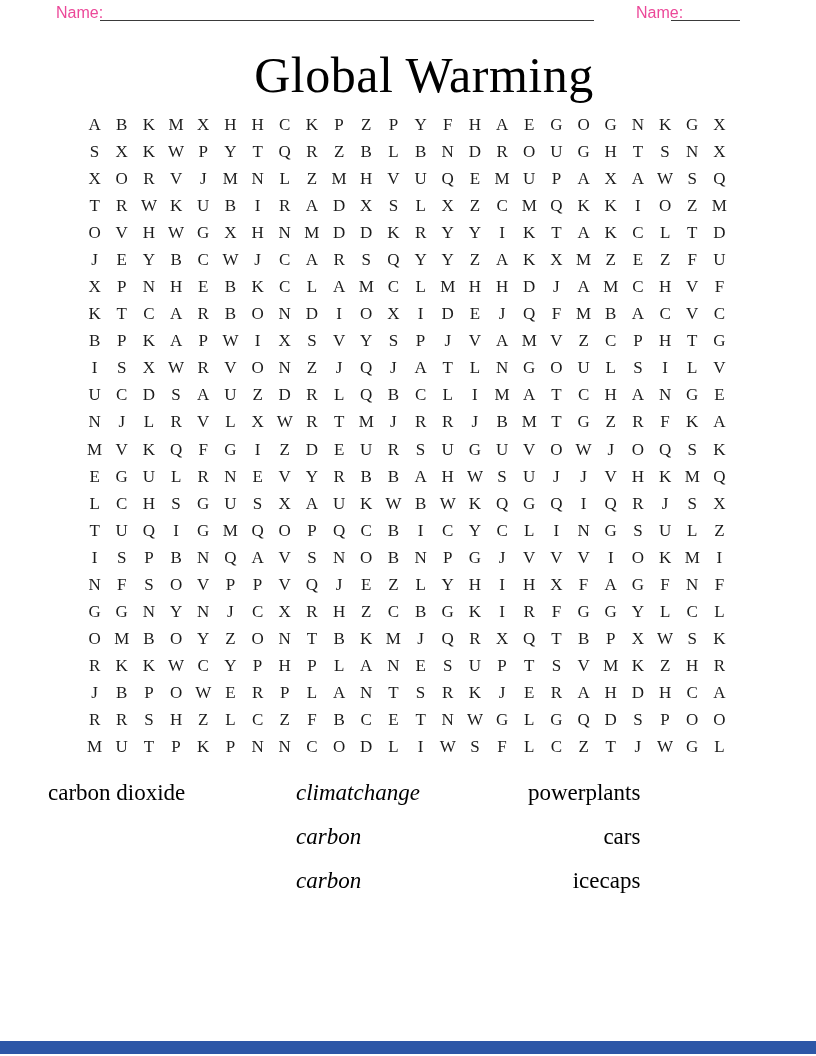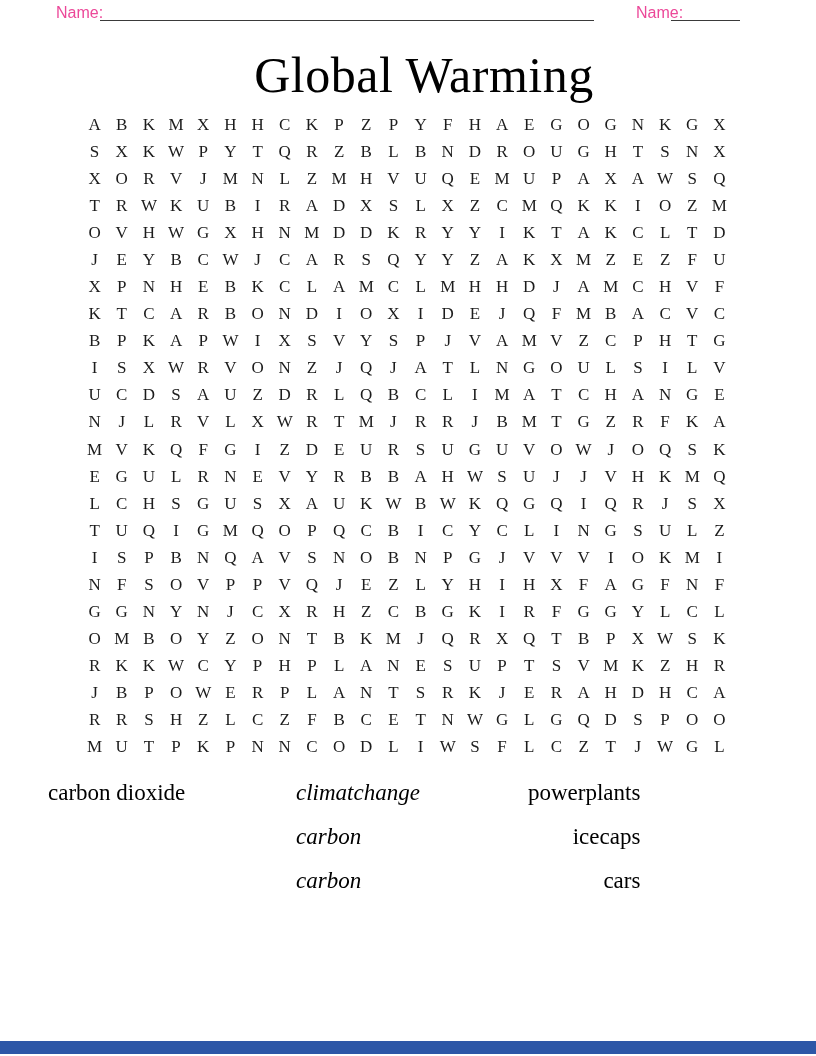--- a/index.html
+++ b/index.html
@@ -677,19 +677,19 @@
   <div class="word-col word-col-0">
       <div class="word">carbon dioxide</div>
     </div>
   <div class="word-col word-col-1">
       <div class="word">climatchange</div>
       <div class="word">carbon</div>
       <div class="word">carbon</div>
     </div>
   <div class="word-col word-col-2">
       <div class="word">powerplants</div>
+      <div class="word">cars</div>
       <div class="word">icecaps</div>
-      <div class="word">cars</div>
     </div>
 
   <div class="footer-accent-bar" style="background: rgb(45, 87, 167);"></div>
 
 </div>
 
 </body></html>

